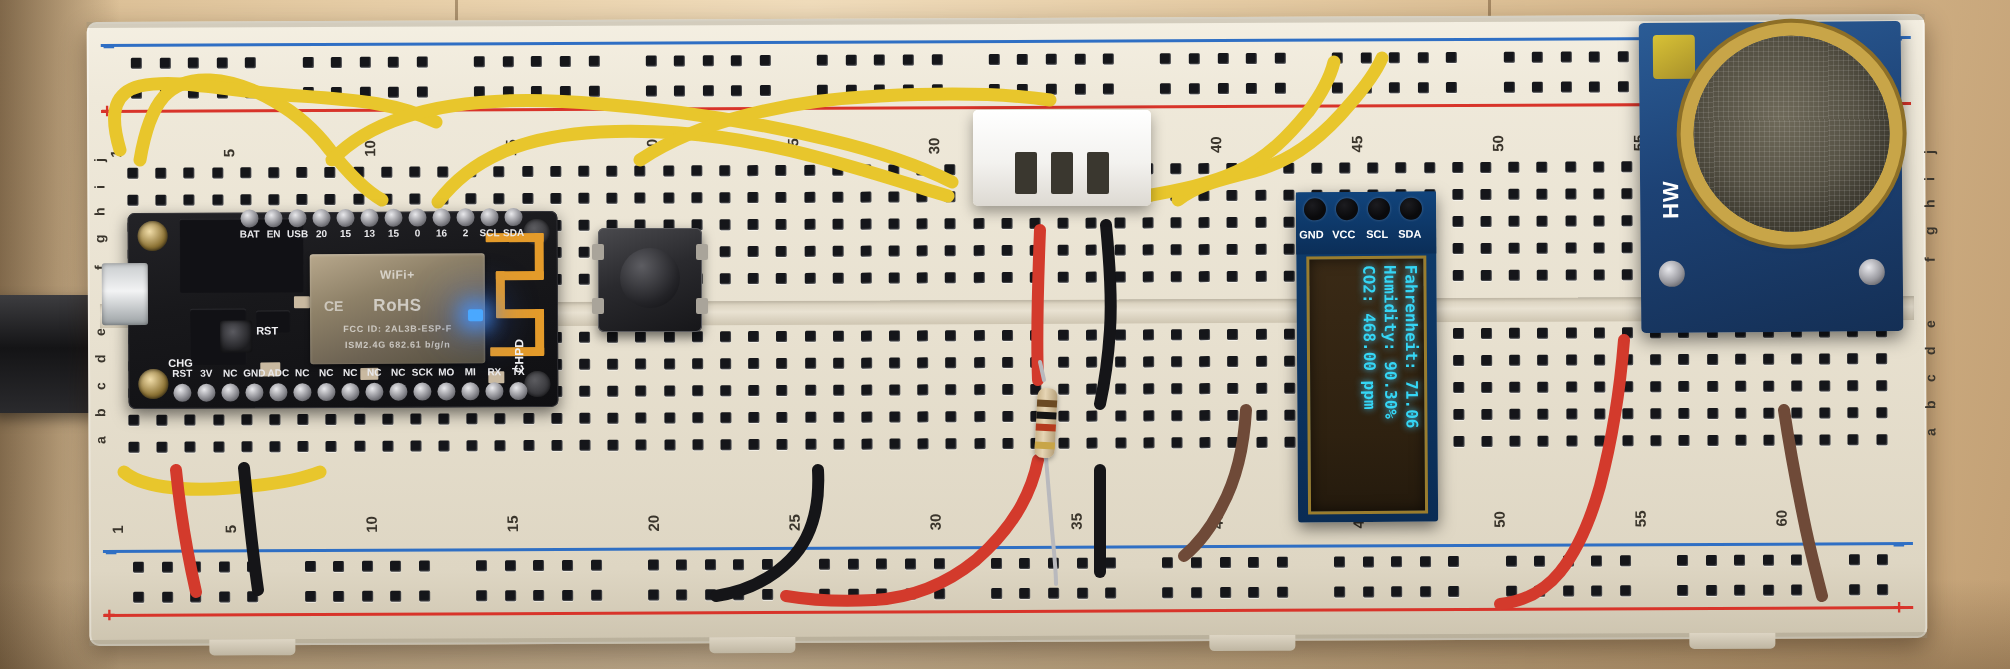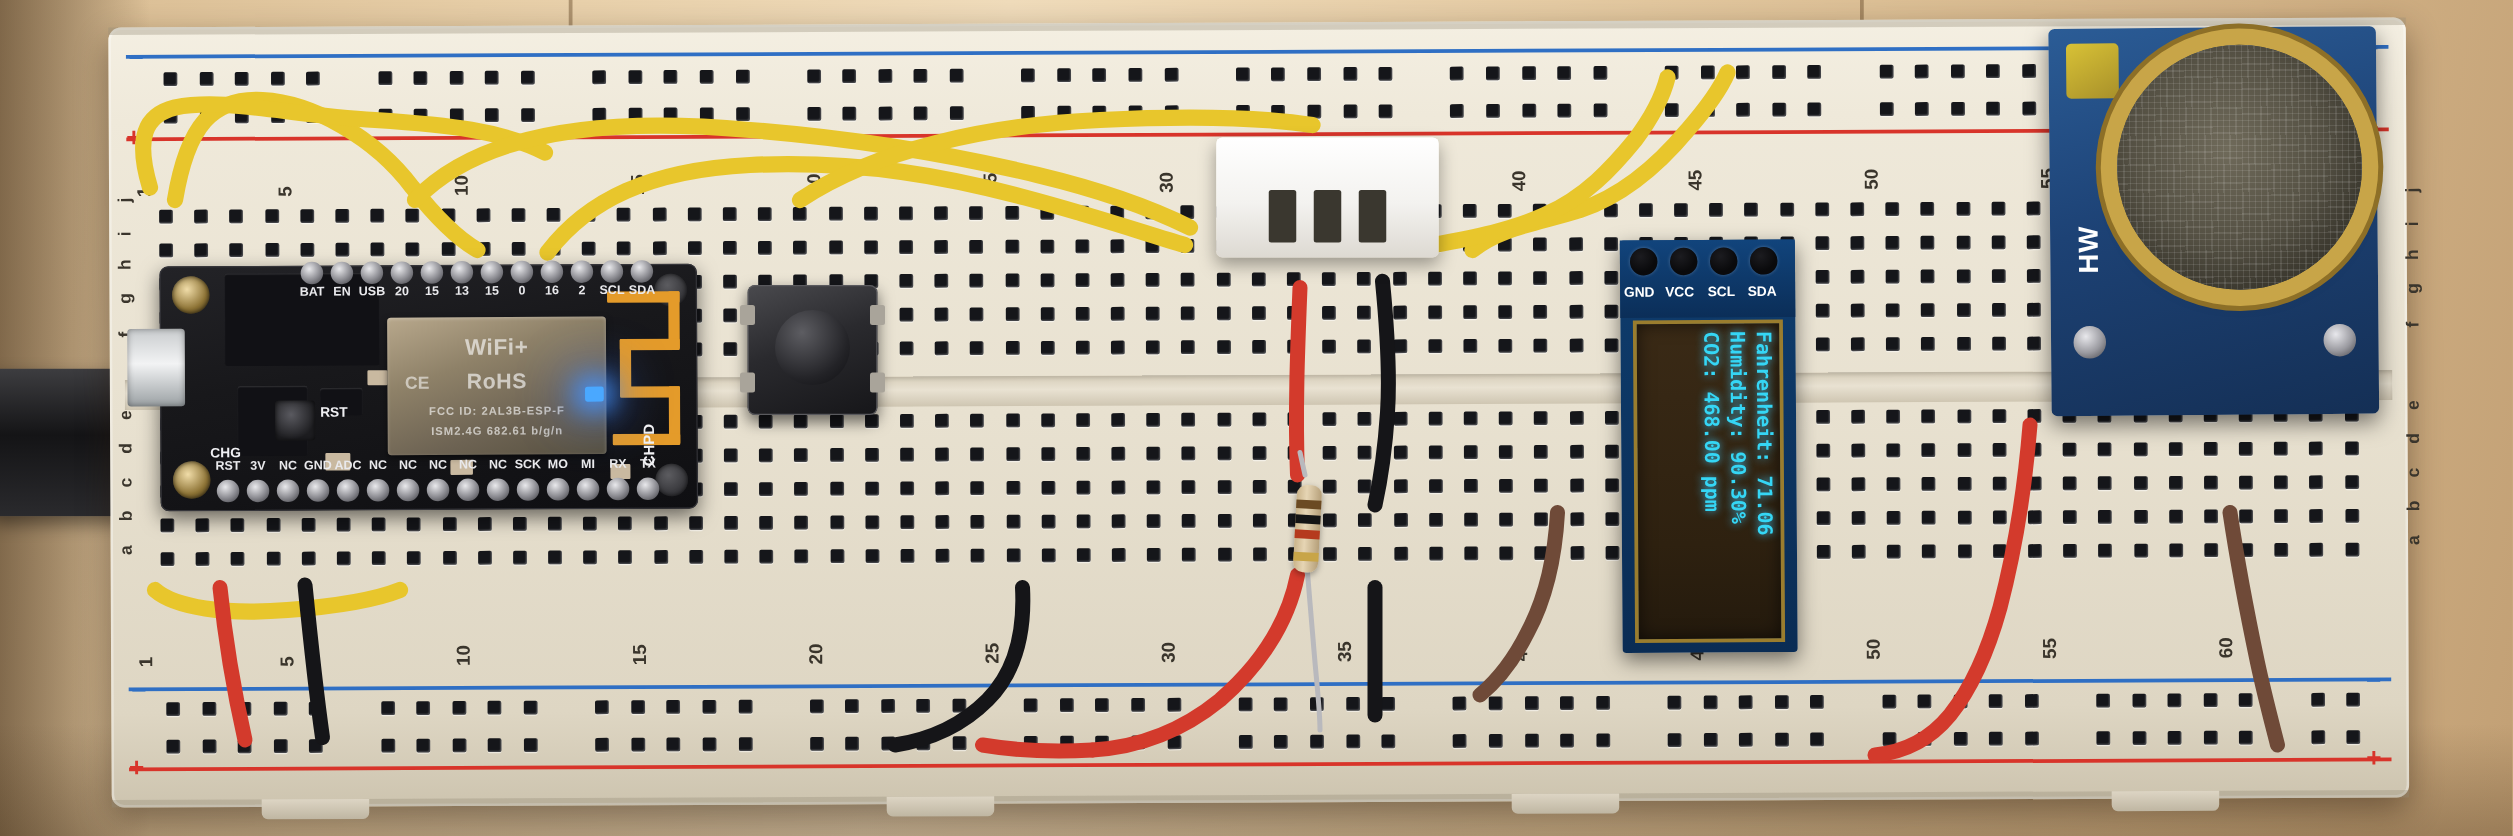--- a/index.html
+++ b/index.html
@@ -143,21 +143,21 @@
     box-shadow: inset 0 0 5px rgba(0,0,0,.4);
   }
   .esp-can {
     position: absolute; left: 182px; top: 42px; width: 175px; height: 110px;
     background: linear-gradient(160deg,#b8a88c 0%,#8e8168 35%,#6d6353 70%,#57503f 100%);
     border-radius: 3px;
     box-shadow: inset 0 1px 3px rgba(255,255,255,.28), 0 2px 5px rgba(0,0,0,.5);
   }
   .esp-txt { position: absolute; left: 0; width: 100%; text-align: center;
              color: rgba(255,255,255,.62); font-weight: bold; letter-spacing: .5px; }
-  .esp-wifi { top: 14px; font-size: 18px; }
+  .esp-wifi { top: 14px; font-size: 12px; }
   .esp-rohs { top: 42px; font-size: 17px; }
   .esp-fcc  { top: 70px; font-size: 9px; letter-spacing: .8px; }
   .esp-ism  { top: 86px; font-size: 9px; letter-spacing: .8px; }
   .esp-ce   { position: absolute; left: 14px; top: 44px; font-size: 14px;
               color: rgba(255,255,255,.55); font-weight: bold; }
 
   .ant {
     position: absolute; right: 10px; top: 18px; width: 62px; height: 150px;
   }
   .ant-seg { position: absolute; background: #e49b2a; border-radius: 1px; }

